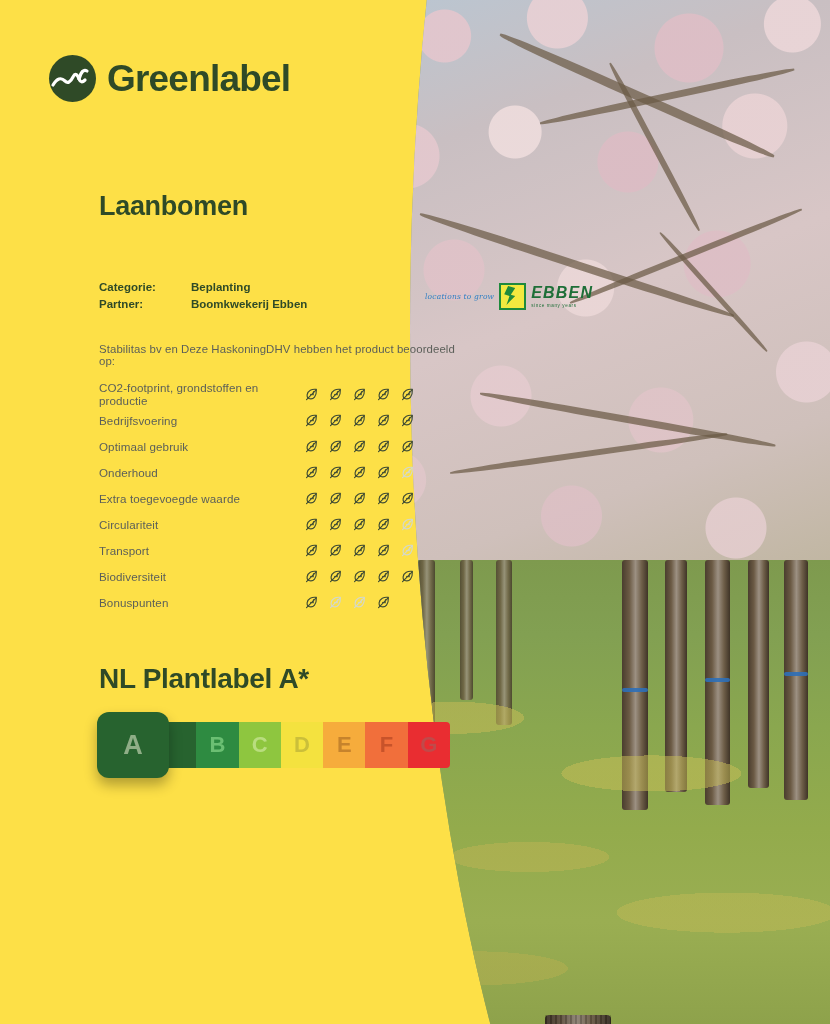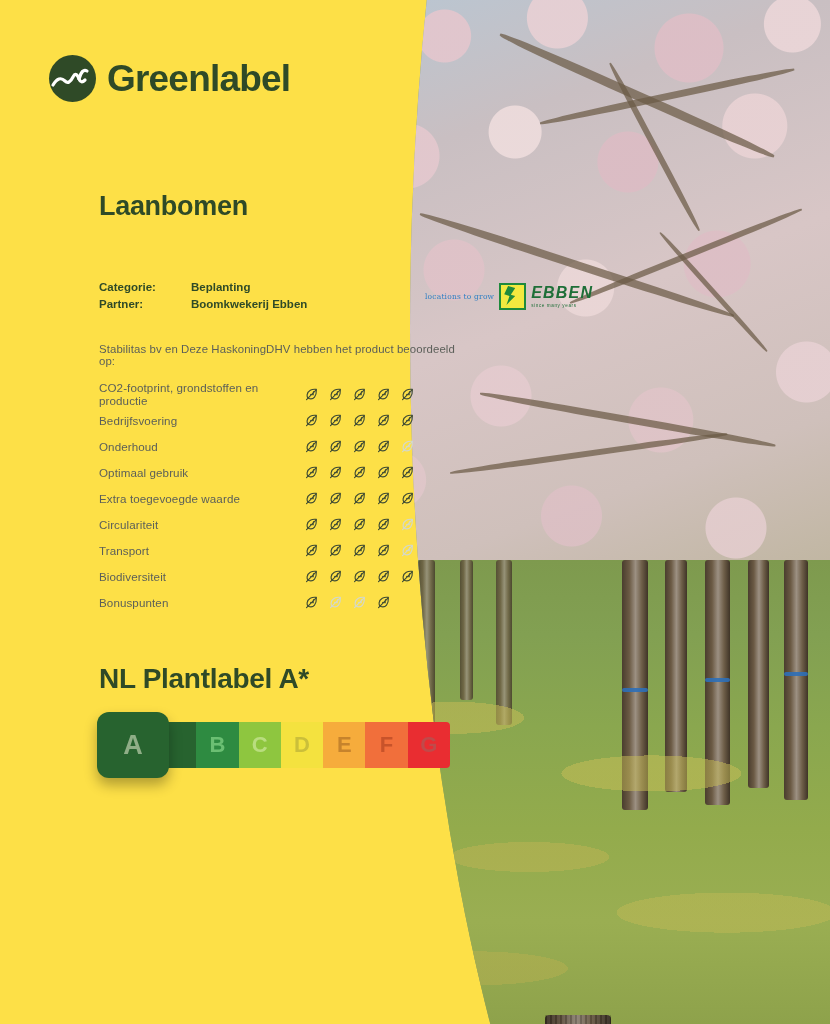--- a/index.html
+++ b/index.html
@@ -86,21 +86,21 @@
   .h1{position:absolute;left:99px;top:111px;font-size:31px;font-weight:700;color:#2f4a27;letter-spacing:-.4px;}
   .h2{position:absolute;left:99px;top:191px;font-size:27px;font-weight:700;color:#2f4a27;letter-spacing:-.3px;}
 
   .meta{position:absolute;left:99px;top:279px;font-size:11.5px;font-weight:700;color:#2f4a27;line-height:17px;}
   .meta table{border-collapse:collapse;}
   .meta td{padding:0;vertical-align:top;}
   .meta td.k{width:92px;}
 
   
   .ebben{position:absolute;left:425px;top:283px;display:flex;align-items:center;gap:5px;}
-  .ebben-script{font-family:"DejaVu Serif", serif;font-size:7.5px;color:#2f7fc4;letter-spacing:.2px;white-space:nowrap;}
+  .ebben-script{font-family:"DejaVu Serif", serif;font-style:italic;font-size:7.5px;color:#2f7fc4;letter-spacing:.2px;white-space:nowrap;}
   .ebben-mark{width:23px;height:23px;background:#f2e93f;border:2px solid #1e8a3c;position:relative;flex:0 0 auto;}
   .ebben-mark:after{
     content:"";position:absolute;left:3px;top:1px;width:11px;height:19px;
     background:#1e8a3c;
     clip-path:polygon(35% 0,100% 10%,60% 46%,100% 52%,20% 100%,48% 52%,0 44%);
   }
   .ebben-name{font-size:16px;font-weight:700;color:#1e6f38;letter-spacing:1.2px;line-height:1;font-style:italic;}
   .ebben-tag{font-size:4.6px;color:#1e6f38;letter-spacing:.6px;margin-top:2px;}
 
   .assessor{position:absolute;left:99px;top:343px;font-size:11.4px;color:#5b5f59;letter-spacing:.1px;}
@@ -270,20 +270,55 @@
             </svg>
             <svg class="leaf" viewBox="0 0 20 20" aria-hidden="true">
               <path d="M16.5 3.2 C10.5 2.2 5.0 5.0 4.2 10.2 C3.8 13.0 5.3 15.2 7.6 15.7 C12.6 16.8 16.8 12.6 16.5 3.2 Z" fill="none" stroke="#3d4a33" stroke-width="1.5" stroke-linejoin="round"></path>
               <path d="M15.6 4.4 L3.4 16.8" fill="none" stroke="#3d4a33" stroke-width="1.5" stroke-linecap="round"></path>
               <path d="M12.6 6.0 L12.2 10.3" fill="none" stroke="#3d4a33" stroke-width="1.2" stroke-linecap="round"></path>
               <path d="M8.6 9.9 L12.2 10.3" fill="none" stroke="#3d4a33" stroke-width="1.2" stroke-linecap="round"></path>
             </svg>
           </span>
         </div>
         <div class="crow">
+          <span class="clabel">Optimaal gebruik</span>
+          <span class="leaves">
+            <svg class="leaf" viewBox="0 0 20 20" aria-hidden="true">
+              <path d="M16.5 3.2 C10.5 2.2 5.0 5.0 4.2 10.2 C3.8 13.0 5.3 15.2 7.6 15.7 C12.6 16.8 16.8 12.6 16.5 3.2 Z" fill="none" stroke="#3d4a33" stroke-width="1.5" stroke-linejoin="round"></path>
+              <path d="M15.6 4.4 L3.4 16.8" fill="none" stroke="#3d4a33" stroke-width="1.5" stroke-linecap="round"></path>
+              <path d="M12.6 6.0 L12.2 10.3" fill="none" stroke="#3d4a33" stroke-width="1.2" stroke-linecap="round"></path>
+              <path d="M8.6 9.9 L12.2 10.3" fill="none" stroke="#3d4a33" stroke-width="1.2" stroke-linecap="round"></path>
+            </svg>
+            <svg class="leaf" viewBox="0 0 20 20" aria-hidden="true">
+              <path d="M16.5 3.2 C10.5 2.2 5.0 5.0 4.2 10.2 C3.8 13.0 5.3 15.2 7.6 15.7 C12.6 16.8 16.8 12.6 16.5 3.2 Z" fill="none" stroke="#3d4a33" stroke-width="1.5" stroke-linejoin="round"></path>
+              <path d="M15.6 4.4 L3.4 16.8" fill="none" stroke="#3d4a33" stroke-width="1.5" stroke-linecap="round"></path>
+              <path d="M12.6 6.0 L12.2 10.3" fill="none" stroke="#3d4a33" stroke-width="1.2" stroke-linecap="round"></path>
+              <path d="M8.6 9.9 L12.2 10.3" fill="none" stroke="#3d4a33" stroke-width="1.2" stroke-linecap="round"></path>
+            </svg>
+            <svg class="leaf" viewBox="0 0 20 20" aria-hidden="true">
+              <path d="M16.5 3.2 C10.5 2.2 5.0 5.0 4.2 10.2 C3.8 13.0 5.3 15.2 7.6 15.7 C12.6 16.8 16.8 12.6 16.5 3.2 Z" fill="none" stroke="#3d4a33" stroke-width="1.5" stroke-linejoin="round"></path>
+              <path d="M15.6 4.4 L3.4 16.8" fill="none" stroke="#3d4a33" stroke-width="1.5" stroke-linecap="round"></path>
+              <path d="M12.6 6.0 L12.2 10.3" fill="none" stroke="#3d4a33" stroke-width="1.2" stroke-linecap="round"></path>
+              <path d="M8.6 9.9 L12.2 10.3" fill="none" stroke="#3d4a33" stroke-width="1.2" stroke-linecap="round"></path>
+            </svg>
+            <svg class="leaf" viewBox="0 0 20 20" aria-hidden="true">
+              <path d="M16.5 3.2 C10.5 2.2 5.0 5.0 4.2 10.2 C3.8 13.0 5.3 15.2 7.6 15.7 C12.6 16.8 16.8 12.6 16.5 3.2 Z" fill="none" stroke="#3d4a33" stroke-width="1.5" stroke-linejoin="round"></path>
+              <path d="M15.6 4.4 L3.4 16.8" fill="none" stroke="#3d4a33" stroke-width="1.5" stroke-linecap="round"></path>
+              <path d="M12.6 6.0 L12.2 10.3" fill="none" stroke="#3d4a33" stroke-width="1.2" stroke-linecap="round"></path>
+              <path d="M8.6 9.9 L12.2 10.3" fill="none" stroke="#3d4a33" stroke-width="1.2" stroke-linecap="round"></path>
+            </svg>
+            <svg class="leaf" viewBox="0 0 20 20" aria-hidden="true">
+              <path d="M16.5 3.2 C10.5 2.2 5.0 5.0 4.2 10.2 C3.8 13.0 5.3 15.2 7.6 15.7 C12.6 16.8 16.8 12.6 16.5 3.2 Z" fill="none" stroke="#3d4a33" stroke-width="1.5" stroke-linejoin="round"></path>
+              <path d="M15.6 4.4 L3.4 16.8" fill="none" stroke="#3d4a33" stroke-width="1.5" stroke-linecap="round"></path>
+              <path d="M12.6 6.0 L12.2 10.3" fill="none" stroke="#3d4a33" stroke-width="1.2" stroke-linecap="round"></path>
+              <path d="M8.6 9.9 L12.2 10.3" fill="none" stroke="#3d4a33" stroke-width="1.2" stroke-linecap="round"></path>
+            </svg>
+          </span>
+        </div>
+        <div class="crow">
           <span class="clabel">Onderhoud</span>
           <span class="leaves">
             <svg class="leaf" viewBox="0 0 20 20" aria-hidden="true">
               <path d="M16.5 3.2 C10.5 2.2 5.0 5.0 4.2 10.2 C3.8 13.0 5.3 15.2 7.6 15.7 C12.6 16.8 16.8 12.6 16.5 3.2 Z" fill="none" stroke="#3d4a33" stroke-width="1.5" stroke-linejoin="round"></path>
               <path d="M15.6 4.4 L3.4 16.8" fill="none" stroke="#3d4a33" stroke-width="1.5" stroke-linecap="round"></path>
               <path d="M12.6 6.0 L12.2 10.3" fill="none" stroke="#3d4a33" stroke-width="1.2" stroke-linecap="round"></path>
               <path d="M8.6 9.9 L12.2 10.3" fill="none" stroke="#3d4a33" stroke-width="1.2" stroke-linecap="round"></path>
             </svg>
             <svg class="leaf" viewBox="0 0 20 20" aria-hidden="true">
               <path d="M16.5 3.2 C10.5 2.2 5.0 5.0 4.2 10.2 C3.8 13.0 5.3 15.2 7.6 15.7 C12.6 16.8 16.8 12.6 16.5 3.2 Z" fill="none" stroke="#3d4a33" stroke-width="1.5" stroke-linejoin="round"></path>
@@ -301,55 +336,20 @@
               <path d="M16.5 3.2 C10.5 2.2 5.0 5.0 4.2 10.2 C3.8 13.0 5.3 15.2 7.6 15.7 C12.6 16.8 16.8 12.6 16.5 3.2 Z" fill="none" stroke="#3d4a33" stroke-width="1.5" stroke-linejoin="round"></path>
               <path d="M15.6 4.4 L3.4 16.8" fill="none" stroke="#3d4a33" stroke-width="1.5" stroke-linecap="round"></path>
               <path d="M12.6 6.0 L12.2 10.3" fill="none" stroke="#3d4a33" stroke-width="1.2" stroke-linecap="round"></path>
               <path d="M8.6 9.9 L12.2 10.3" fill="none" stroke="#3d4a33" stroke-width="1.2" stroke-linecap="round"></path>
             </svg>
             <svg class="leaf" viewBox="0 0 20 20" aria-hidden="true">
               <path d="M16.5 3.2 C10.5 2.2 5.0 5.0 4.2 10.2 C3.8 13.0 5.3 15.2 7.6 15.7 C12.6 16.8 16.8 12.6 16.5 3.2 Z" fill="none" stroke="#d2d8ce" stroke-width="1.5" stroke-linejoin="round"></path>
               <path d="M15.6 4.4 L3.4 16.8" fill="none" stroke="#d2d8ce" stroke-width="1.5" stroke-linecap="round"></path>
               <path d="M12.6 6.0 L12.2 10.3" fill="none" stroke="#d2d8ce" stroke-width="1.2" stroke-linecap="round"></path>
               <path d="M8.6 9.9 L12.2 10.3" fill="none" stroke="#d2d8ce" stroke-width="1.2" stroke-linecap="round"></path>
-            </svg>
-          </span>
-        </div>
-        <div class="crow">
-          <span class="clabel">Optimaal gebruik</span>
-          <span class="leaves">
-            <svg class="leaf" viewBox="0 0 20 20" aria-hidden="true">
-              <path d="M16.5 3.2 C10.5 2.2 5.0 5.0 4.2 10.2 C3.8 13.0 5.3 15.2 7.6 15.7 C12.6 16.8 16.8 12.6 16.5 3.2 Z" fill="none" stroke="#3d4a33" stroke-width="1.5" stroke-linejoin="round"></path>
-              <path d="M15.6 4.4 L3.4 16.8" fill="none" stroke="#3d4a33" stroke-width="1.5" stroke-linecap="round"></path>
-              <path d="M12.6 6.0 L12.2 10.3" fill="none" stroke="#3d4a33" stroke-width="1.2" stroke-linecap="round"></path>
-              <path d="M8.6 9.9 L12.2 10.3" fill="none" stroke="#3d4a33" stroke-width="1.2" stroke-linecap="round"></path>
-            </svg>
-            <svg class="leaf" viewBox="0 0 20 20" aria-hidden="true">
-              <path d="M16.5 3.2 C10.5 2.2 5.0 5.0 4.2 10.2 C3.8 13.0 5.3 15.2 7.6 15.7 C12.6 16.8 16.8 12.6 16.5 3.2 Z" fill="none" stroke="#3d4a33" stroke-width="1.5" stroke-linejoin="round"></path>
-              <path d="M15.6 4.4 L3.4 16.8" fill="none" stroke="#3d4a33" stroke-width="1.5" stroke-linecap="round"></path>
-              <path d="M12.6 6.0 L12.2 10.3" fill="none" stroke="#3d4a33" stroke-width="1.2" stroke-linecap="round"></path>
-              <path d="M8.6 9.9 L12.2 10.3" fill="none" stroke="#3d4a33" stroke-width="1.2" stroke-linecap="round"></path>
-            </svg>
-            <svg class="leaf" viewBox="0 0 20 20" aria-hidden="true">
-              <path d="M16.5 3.2 C10.5 2.2 5.0 5.0 4.2 10.2 C3.8 13.0 5.3 15.2 7.6 15.7 C12.6 16.8 16.8 12.6 16.5 3.2 Z" fill="none" stroke="#3d4a33" stroke-width="1.5" stroke-linejoin="round"></path>
-              <path d="M15.6 4.4 L3.4 16.8" fill="none" stroke="#3d4a33" stroke-width="1.5" stroke-linecap="round"></path>
-              <path d="M12.6 6.0 L12.2 10.3" fill="none" stroke="#3d4a33" stroke-width="1.2" stroke-linecap="round"></path>
-              <path d="M8.6 9.9 L12.2 10.3" fill="none" stroke="#3d4a33" stroke-width="1.2" stroke-linecap="round"></path>
-            </svg>
-            <svg class="leaf" viewBox="0 0 20 20" aria-hidden="true">
-              <path d="M16.5 3.2 C10.5 2.2 5.0 5.0 4.2 10.2 C3.8 13.0 5.3 15.2 7.6 15.7 C12.6 16.8 16.8 12.6 16.5 3.2 Z" fill="none" stroke="#3d4a33" stroke-width="1.5" stroke-linejoin="round"></path>
-              <path d="M15.6 4.4 L3.4 16.8" fill="none" stroke="#3d4a33" stroke-width="1.5" stroke-linecap="round"></path>
-              <path d="M12.6 6.0 L12.2 10.3" fill="none" stroke="#3d4a33" stroke-width="1.2" stroke-linecap="round"></path>
-              <path d="M8.6 9.9 L12.2 10.3" fill="none" stroke="#3d4a33" stroke-width="1.2" stroke-linecap="round"></path>
-            </svg>
-            <svg class="leaf" viewBox="0 0 20 20" aria-hidden="true">
-              <path d="M16.5 3.2 C10.5 2.2 5.0 5.0 4.2 10.2 C3.8 13.0 5.3 15.2 7.6 15.7 C12.6 16.8 16.8 12.6 16.5 3.2 Z" fill="none" stroke="#3d4a33" stroke-width="1.5" stroke-linejoin="round"></path>
-              <path d="M15.6 4.4 L3.4 16.8" fill="none" stroke="#3d4a33" stroke-width="1.5" stroke-linecap="round"></path>
-              <path d="M12.6 6.0 L12.2 10.3" fill="none" stroke="#3d4a33" stroke-width="1.2" stroke-linecap="round"></path>
-              <path d="M8.6 9.9 L12.2 10.3" fill="none" stroke="#3d4a33" stroke-width="1.2" stroke-linecap="round"></path>
             </svg>
           </span>
         </div>
         <div class="crow">
           <span class="clabel">Extra toegevoegde waarde</span>
           <span class="leaves">
             <svg class="leaf" viewBox="0 0 20 20" aria-hidden="true">
               <path d="M16.5 3.2 C10.5 2.2 5.0 5.0 4.2 10.2 C3.8 13.0 5.3 15.2 7.6 15.7 C12.6 16.8 16.8 12.6 16.5 3.2 Z" fill="none" stroke="#3d4a33" stroke-width="1.5" stroke-linejoin="round"></path>
               <path d="M15.6 4.4 L3.4 16.8" fill="none" stroke="#3d4a33" stroke-width="1.5" stroke-linecap="round"></path>
               <path d="M12.6 6.0 L12.2 10.3" fill="none" stroke="#3d4a33" stroke-width="1.2" stroke-linecap="round"></path>

